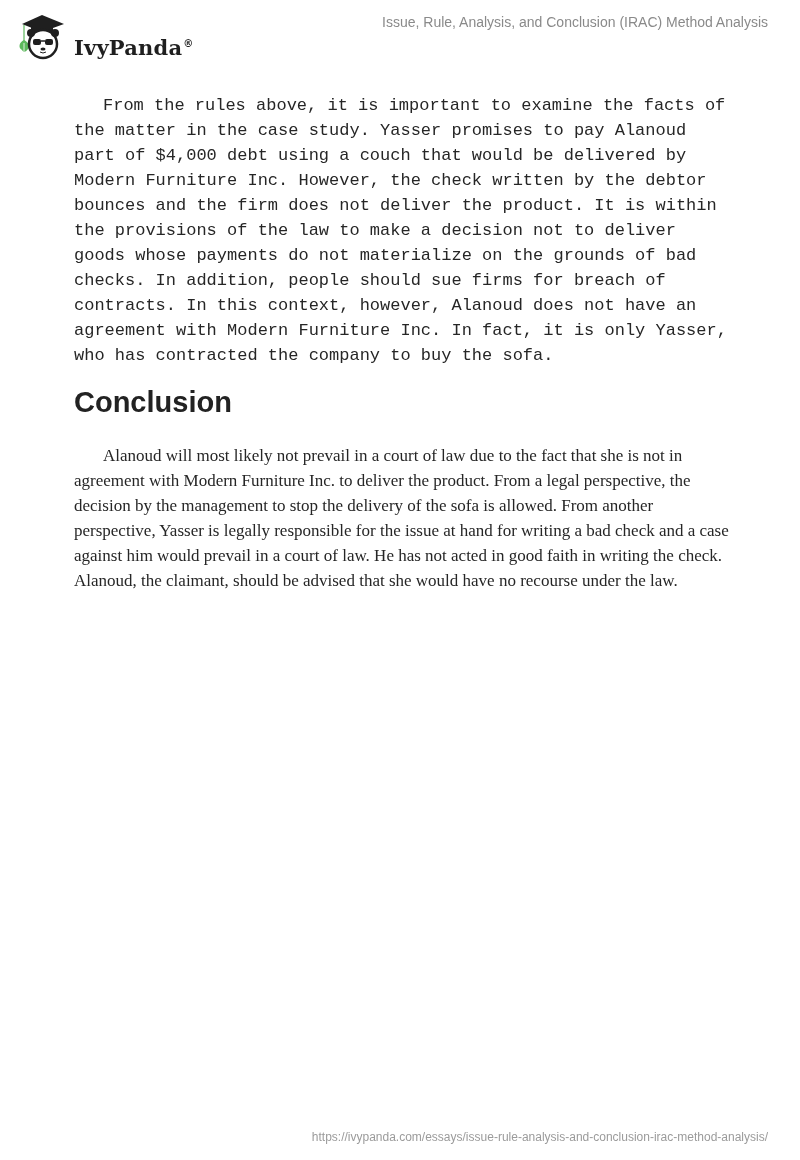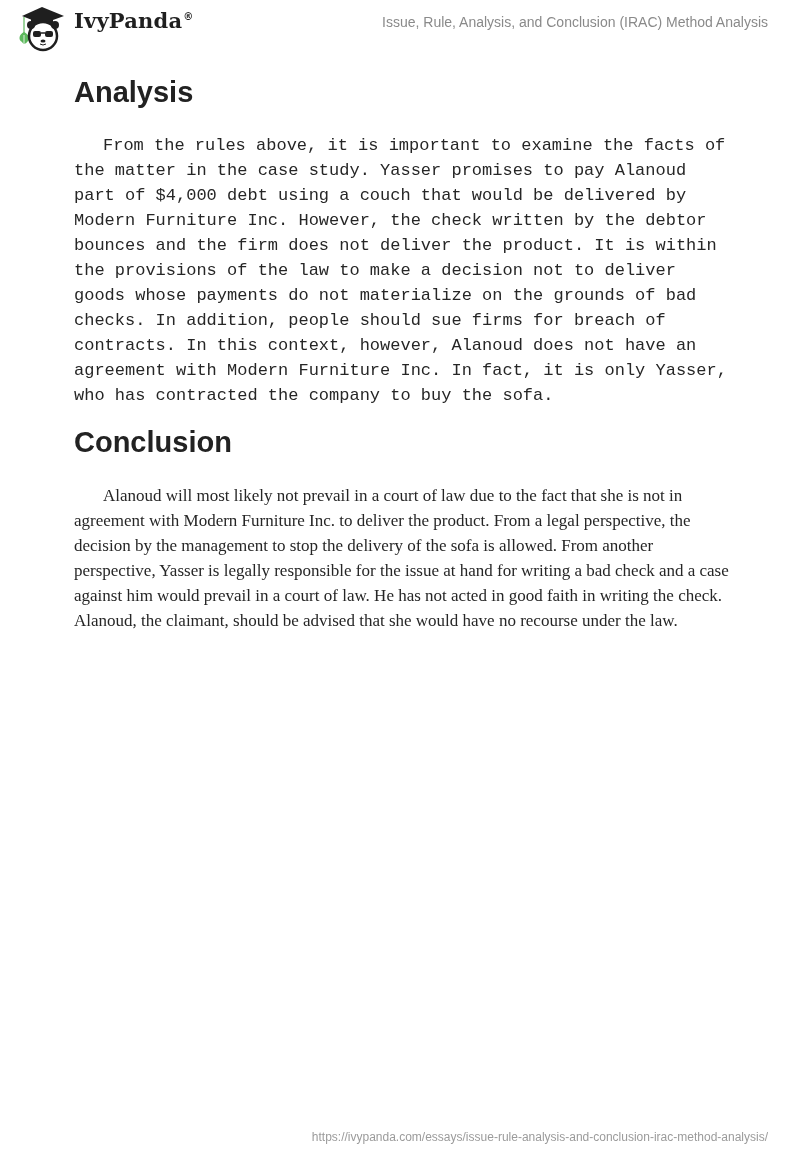--- a/index.html
+++ b/index.html
@@ -18,23 +18,23 @@
     .header {
       position: absolute;
       top: 0;
       left: 0;
       width: 800px;
       height: 60px;
     }
     .logo {
       position: absolute;
       left: 14px;
-      top: 4px;
+      top: 12px;
       display: flex;
-      align-items: flex-start;
+      align-items: flex-end;
     }
     .logo-icon {
       width: 56px;
       height: 48px;
       display: block;
     }
     .logo-text {
       font-family: "DejaVu Serif", "Liberation Serif", serif;
       font-weight: bold;
       font-size: 21px;
@@ -115,19 +115,18 @@
 
       <ellipse cx="29" cy="37" rx="2.5" ry="1.6" fill="#1f1f1f"></ellipse>
       <path d="M26,40 Q29,42 32,40" fill="none" stroke="#1f1f1f" stroke-width="1"></path>
     </svg>
     <span class="logo-text"><span>IvyPanda</span><span class="logo-reg">®</span></span>
   </div>
   <div class="doc-title">Issue, Rule, Analysis, and Conclusion (IRAC) Method Analysis</div>
 </div>
 
 <div class="content">
-  <h2 id="analysis-heading">Analysis</h2>
   <p id="analysis-paragraph">From the rules above, it is important to examine the facts of the matter in the case study. Yasser promises to pay Alanoud part of $4,000 debt using a couch that would be delivered by Modern Furniture Inc. However, the check written by the debtor bounces and the firm does not deliver the product. It is within the provisions of the law to make a decision not to deliver goods whose payments do not materialize on the grounds of bad checks. In addition, people should sue firms for breach of contracts. In this context, however, Alanoud does not have an agreement with Modern Furniture Inc. In fact, it is only Yasser, who has contracted the company to buy the sofa.</p>
   <h2 id="conclusion-heading">Conclusion</h2>
   <p id="conclusion-paragraph">Alanoud will most likely not prevail in a court of law due to the fact that she is not in agreement with Modern Furniture Inc. to deliver the product. From a legal perspective, the decision by the management to stop the delivery of the sofa is allowed. From another perspective, Yasser is legally responsible for the issue at hand for writing a bad check and a case against him would prevail in a court of law. He has not acted in good faith in writing the check. Alanoud, the claimant, should be advised that she would have no recourse under the law.</p>
 </div>
 
 <div class="footer-url">https://ivypanda.com/essays/issue-rule-analysis-and-conclusion-irac-method-analysis/</div>
 
 </body></html>

